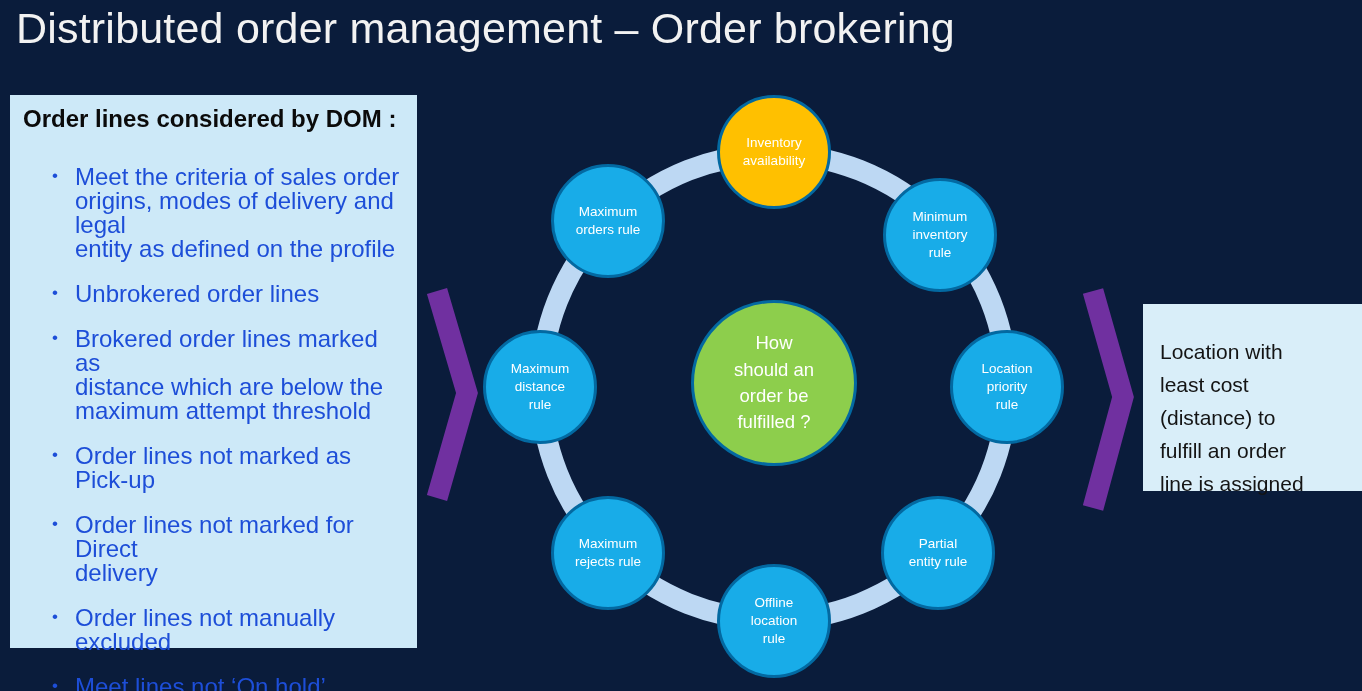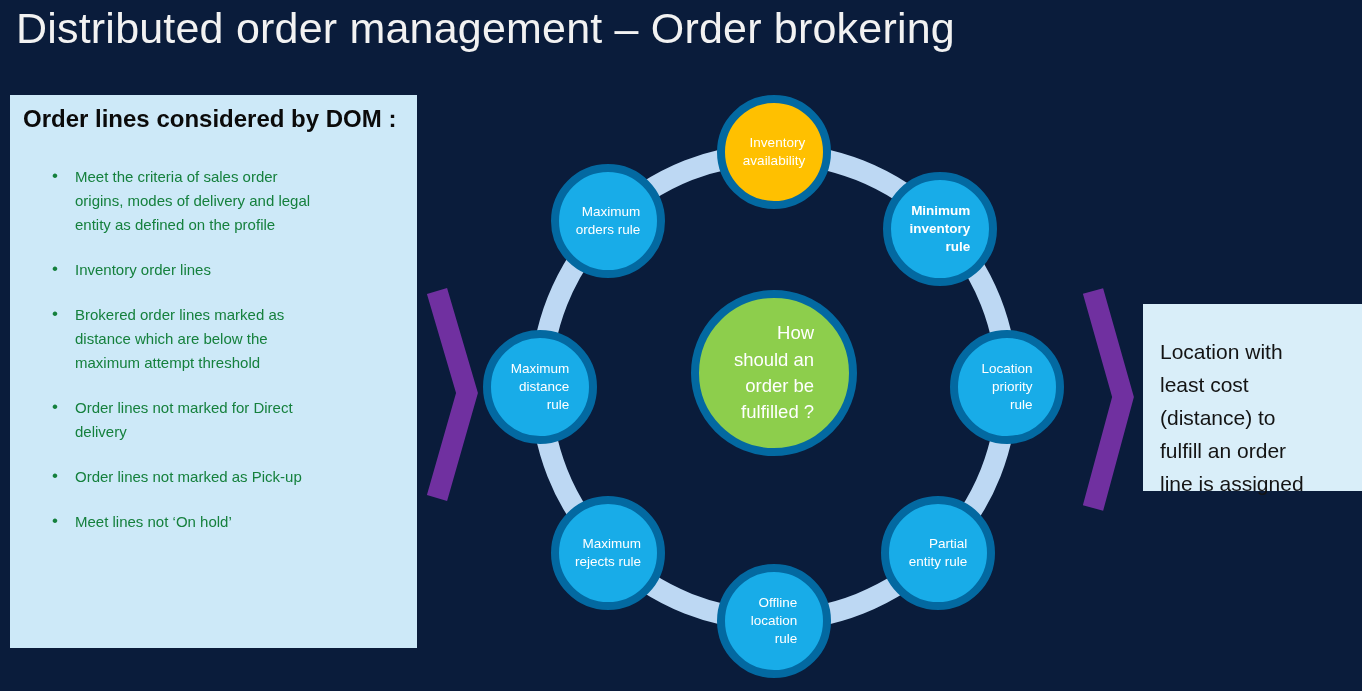--- a/index.html
+++ b/index.html
@@ -38,25 +38,25 @@
     white-space: nowrap;          
   }
   .left-panel ul {
     margin: 32px 0 0 0;
     padding: 0 14px 0 40px;
     list-style: none;
   }
   .left-panel li {
     position: relative;
     padding-left: 25px;
-    font-size: 15px;
+    font-size: 24px;
     line-height: 24px;
     margin-bottom: 21px;
     white-space: pre-line;
-    color: #15803d;
+    color: #1d4ed8;
   }
   .left-panel li::before {
     content: "\2022";
     position: absolute;
     left: 2px; top: -1px;
     font-size: 17px;
   }
 
   
   .right-panel {
@@ -77,68 +77,69 @@
     position: absolute;
     left: 0; top: 0;
     width: 1362px; height: 691px;
   }
 
   
   .node {
     position: absolute;
     width: 114px; height: 114px;
     border-radius: 50%;
-    border: 8px solid #0369a1;
+    border: 3px solid #0369a1;
     box-sizing: border-box;
     display: flex;
     align-items: center;
     justify-content: center;
-    text-align: right;
+    text-align: center;
     color: #FFFFFF;
     font-size: 13.5px;
     line-height: 1.34;
     white-space: pre-line;
   }
   .node-blue   { background: #18ACE8; }
   .node-orange { background: #FFC000; }
   .center-node {
     width: 166px; height: 166px;
     background: #8DCE4C;
     font-size: 18.5px;
     line-height: 1.42;
   }
 
   .pos-top          { left: 717px; top: 95px;  }
-  .pos-top-right    { left: 883px; top: 172px; font-weight: bold; }
+  .pos-top-right    { left: 883px; top: 178px; }
   .pos-right        { left: 950px; top: 330px; }
   .pos-bottom-right { left: 881px; top: 496px; }
   .pos-bottom       { left: 717px; top: 564px; }
   .pos-bottom-left  { left: 551px; top: 496px; }
   .pos-left         { left: 483px; top: 330px; }
   .pos-top-left     { left: 551px; top: 164px; }
-  .pos-center       { left: 691px; top: 290px; }
+  .pos-center       { left: 691px; top: 300px; }
 </style>
 </head>
 <body>
 
 <div class="slide-title">Distributed order management – Order brokering</div>
 
 <div class="left-panel">
   <h2 class="panel-heading">Order lines considered by DOM :</h2>
   <ul>
     <li>Meet the criteria of sales order
 origins, modes of delivery and legal
 entity as defined on the profile</li>
-    <li>Inventory order lines</li>
+    <li>Unbrokered order lines</li>
     <li>Brokered order lines marked as
 distance which are below the
 maximum attempt threshold</li>
+    <li>Order lines not marked as Pick-up</li>
     <li>Order lines not marked for Direct
 delivery</li>
-    <li>Order lines not marked as Pick-up</li>
+    <li>Order lines not manually excluded</li>
     <li>Meet lines not ‘On hold’</li>
   </ul>
 </div>
 
 <svg class="diagram-svg" viewBox="0 0 1362 691" xmlns="http://www.w3.org/2000/svg">
   <circle cx="774" cy="387" r="233" fill="none" stroke="#BDD8F3" stroke-width="21"></circle>
   <polyline points="437,291 467,393 437,498" fill="none" stroke="#7030A0" stroke-width="21" stroke-linecap="butt" stroke-linejoin="miter"></polyline>
   <polyline points="1093,291 1123,397 1093,508" fill="none" stroke="#7030A0" stroke-width="21" stroke-linecap="butt" stroke-linejoin="miter"></polyline>
 </svg>
 

